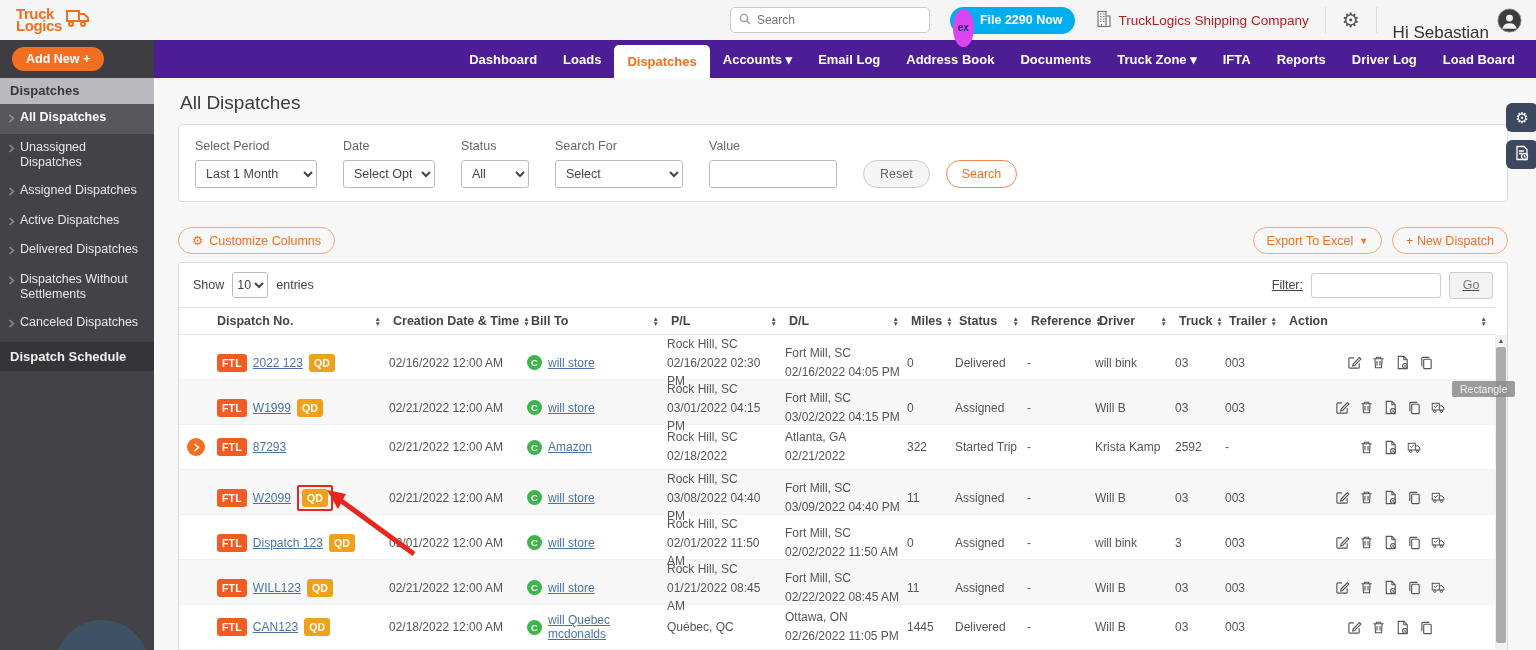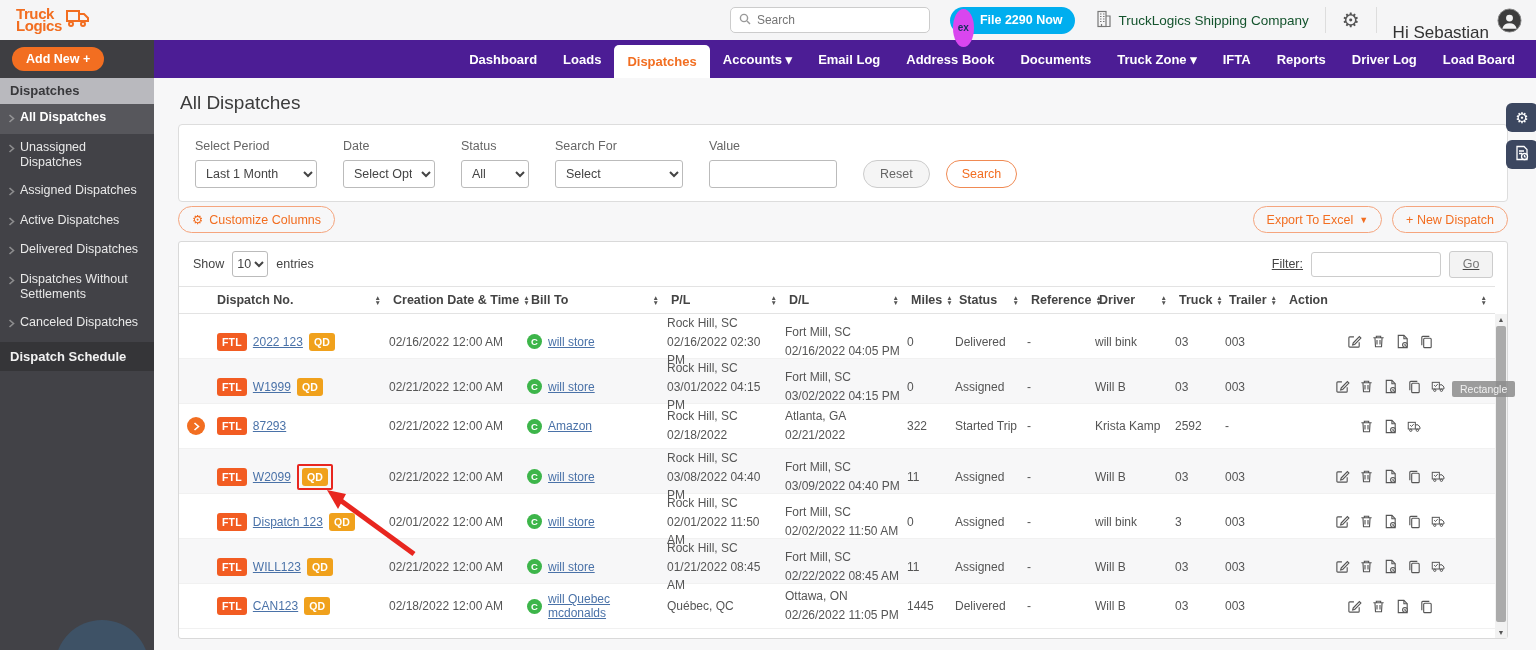--- a/index.html
+++ b/index.html
@@ -8,21 +8,21 @@
   a { cursor:pointer; }
 
   
   .topbar { height:40px; background:#f5f5f6; display:flex; align-items:center; padding:0 14px 0 16px; }
   .logo { display:flex; align-items:center; gap:2px; }
   .logo-text { color:#f26e21; font-weight:800; font-size:15px; line-height:12px; letter-spacing:-0.4px; }
   .search-box { margin-left:auto; width:200px; height:26px; background:#fff; border:1px solid #ccc; border-radius:5px; display:flex; align-items:center; padding:0 8px; gap:6px; }
   .search-box input { border:none; outline:none; font-size:12px; color:#444; width:100%; background:transparent; }
   .btn-2290 { margin-left:20px; height:27px; background:#00aeef; border:none; border-radius:14px; color:#fff; font-weight:700; font-size:12.5px; display:flex; align-items:center; gap:6px; padding:0 12px 0 3px; cursor:pointer; }
   .circ-ex { width:21px; height:38px; background:#d946ef; border-radius:50%; color:#16315c; font-weight:800; font-size:10px; display:flex; align-items:center; justify-content:center;margin-top:15px; }
-  .company { margin-left:20px; display:flex; align-items:center; gap:7px; color:#14532d; font-size:13.5px; }
+  .company { margin-left:20px; display:flex; align-items:center; gap:7px; color:#b91c1c; font-size:13.5px; }
   .tb-div { width:1px; height:26px; background:#ddd; margin:0 16px; }
   .gear-top { font-size:20px; color:#555; cursor:pointer; line-height:1; }
   .greeting { font-size:17px; color:#333; margin-right:8px;margin-top:25px; }
   .avatar { width:25px; height:25px; cursor:pointer; }
 
   
   .navbar { height:38px; background:#4c1d95; display:flex; }
   .addnew-zone { width:154px; background:#3e3e42; flex:none; display:flex; align-items:center; padding-left:12px; }
   .addnew-btn { background:#f26e21; color:#fff; border:none; border-radius:14px; padding:5px 14px; font-size:12.5px; font-weight:700; cursor:pointer; }
   .nav-menu { flex:1; display:flex; align-items:stretch; justify-content:flex-end; padding-right:8px; }
@@ -36,21 +36,21 @@
   .side-item { padding:6px 8px; font-size:12.5px; color:#e9e9e9; display:flex; gap:5px; cursor:pointer; line-height:1.25; }
   .side-item.active { background:#57575c; font-weight:700; color:#fff; }
   .side-chevron { flex:none; margin-top:2px; opacity:.65; }
   .side-footer { background:#353538; padding:7px 10px; font-size:13px; font-weight:700; color:#f2f2f2; margin-top:3px; cursor:pointer; }
   .chat-circle { position:absolute; left:55px; bottom:-64px; width:94px; height:94px; border-radius:50%; background:#3e5266; }
 
   
   .main { flex:1; position:relative; padding:14px 28px 0 24px; background:#f7f7f8; }
   .page-title { font-size:19px; color:#3c3c3c; font-weight:500; margin:0 0 10px 2px; }
 
-  .filter-card { background:#fff; border:1px solid #ddd; border-radius:4px; height:78px; display:flex; align-items:center; gap:26px; padding:0 16px; margin-bottom:4px; }
+  .filter-card { background:#fff; border:1px solid #ddd; border-radius:4px; height:78px; display:flex; align-items:center; gap:26px; padding:0 16px; margin-bottom:25px; }
   .filter-field { display:flex; flex-direction:column; gap:7px; }
   .filter-label { font-size:12.5px; color:#666; }
   .filter-field select, .filter-field input { height:28px; border:1px solid #bbb; border-radius:3px; font-size:12.5px; color:#444; background:#fff; padding:0 6px; font-family:inherit; }
   .filter-actions { display:flex; gap:16px; margin-top:21px; }
   .btn-reset { background:#f5f5f5; border:1px solid #ccc; border-radius:15px; color:#666; font-size:12.5px; padding:6px 16px; cursor:pointer; }
   .btn-search { background:transparent; border:1px solid #f08a53; border-radius:15px; color:#f26e21; font-size:12.5px; padding:6px 15px; cursor:pointer; }
 
   .toolbar-row { display:flex; justify-content:space-between; margin-bottom:8px; }
   .toolbar-right { display:flex; gap:10px; }
   .pill-orange { border:1px solid #f5a57e; color:#f26e21; background:transparent; border-radius:15px; padding:5px 13px; font-size:12.5px; display:inline-flex; align-items:center; gap:6px; cursor:pointer; white-space:nowrap; }

